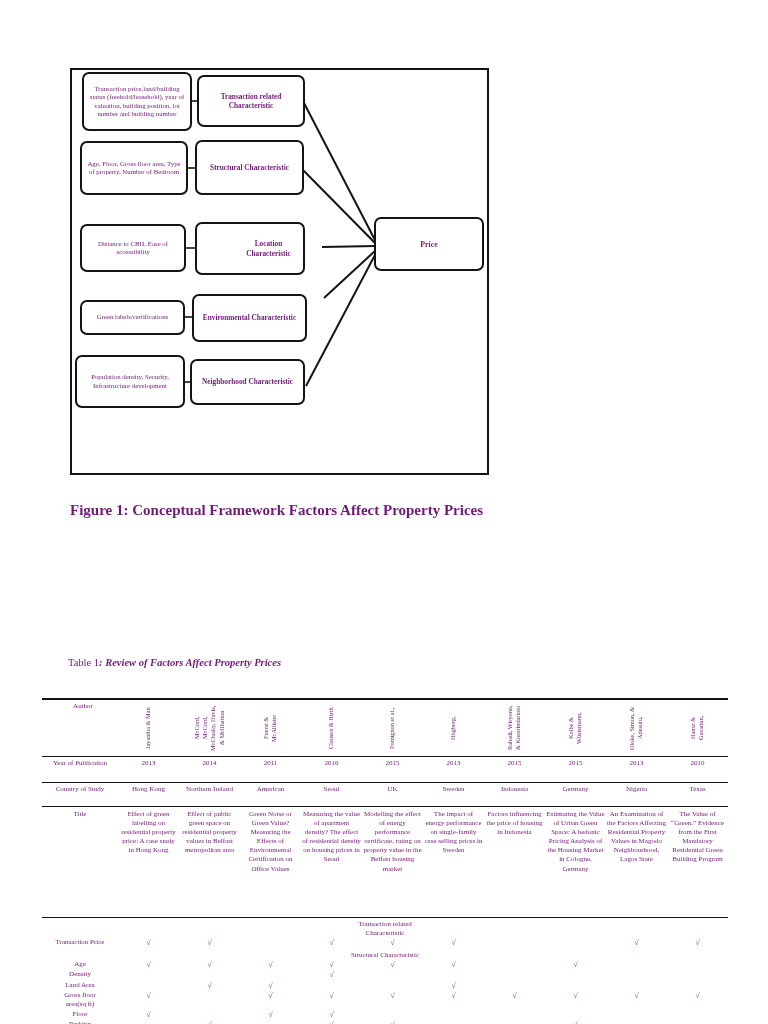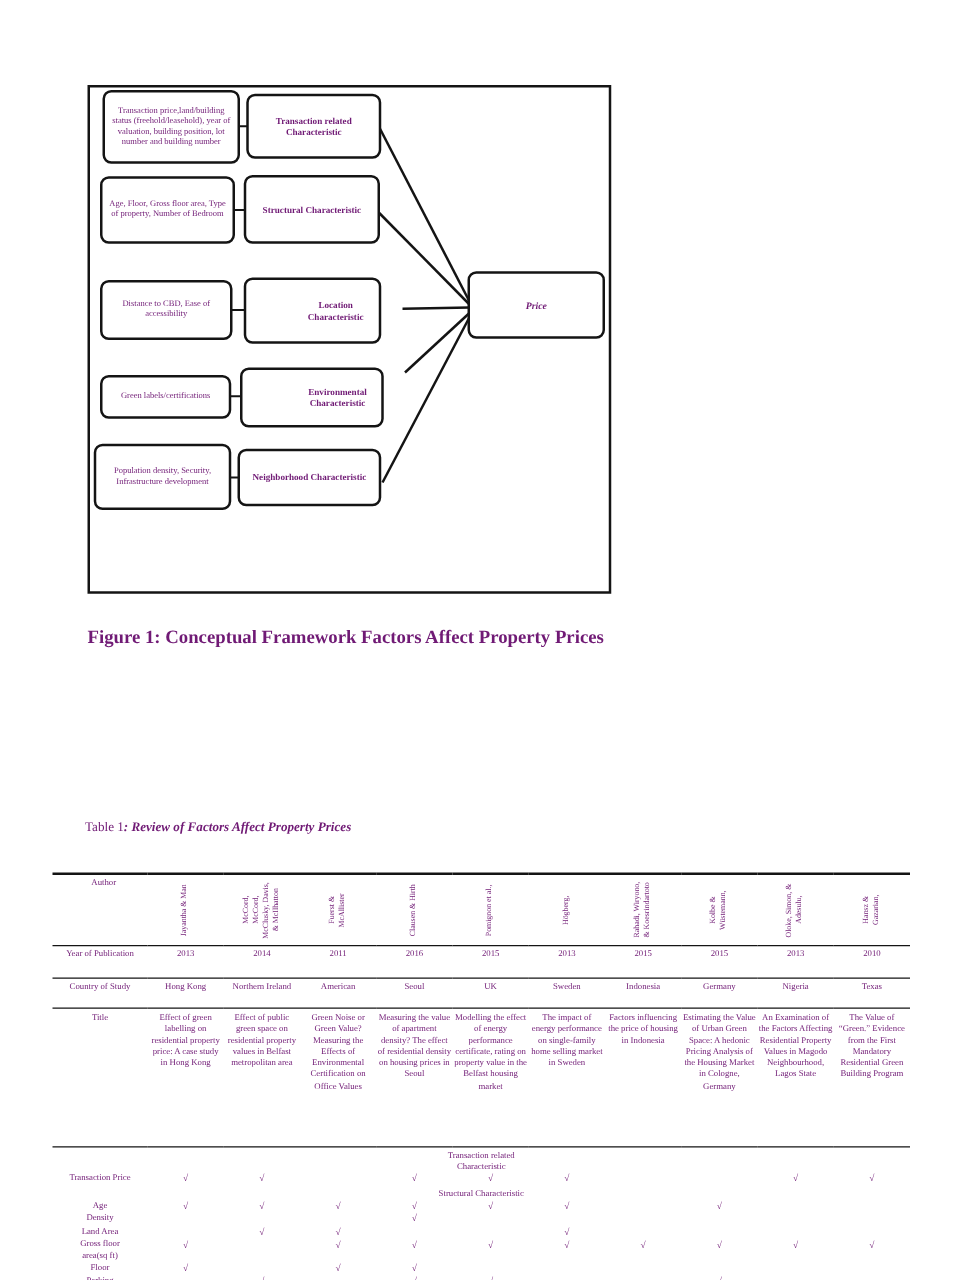--- a/index.html
+++ b/index.html
@@ -14,29 +14,29 @@
     position:absolute; left:70px; top:68px; width:419px; height:407px;
     border:2px solid #141414; box-sizing:border-box; background:#fff;
   }
   .fbox {
     position:absolute; border:2px solid #141414; border-radius:7px;
     display:flex; align-items:center; justify-content:center;
     text-align:center; box-sizing:border-box; background:#fff; padding:2px 3px;
   }
   .desc  { font-size:6.8px; line-height:1.25; }
   .char  { font-size:7.3px; font-weight:bold; line-height:1.3; }
-  .price { font-size:7.8px; font-weight:bold;font-style:italic; }
+  .price { font-size:7.8px; font-weight:bold; }
   #d1 { left:10px;  top:2px;   width:110px; height:59px; }
   #c1 { left:125px; top:5px;   width:108px; height:52px; }
   #d2 { left:8px;   top:71px;  width:108px; height:54px; }
   #c2 { left:123px; top:70px;  width:109px; height:55px; }
   #d3 { left:8px;   top:154px; width:106px; height:48px; }
   #c3 { left:123px; top:152px; width:110px; height:53px;padding-left:40px; }
   #d4 { left:8px;   top:230px; width:105px; height:35px; }
-  #c4 { left:120px; top:224px; width:115px; height:48px;padding-left:44px; }
+  #c4 { left:120px; top:224px; width:115px; height:48px; }
   #d5 { left:3px;   top:285px; width:110px; height:53px; }
   #c5 { left:118px; top:289px; width:115px; height:46px; }
   #pricebox { left:302px; top:147px; width:110px; height:54px; }
   .connectors { position:absolute; left:0; top:0; width:419px; height:407px; }
   .fig-caption {
     position:absolute; left:70px; top:502px; font-size:15px; font-weight:bold;
   }
 
   
   .table-title { position:absolute; left:68px; top:657px; font-size:10.5px; }
@@ -161,21 +161,21 @@
           <td>Nigeria</td>
           <td>Texas</td>
         </tr>
         <tr class="title-row">
           <td class="lblc">Title</td>
           <td>Effect of green labelling on residential property price: A case study in Hong Kong</td>
           <td>Effect of public green space on residential property values in Belfast metropolitan area</td>
           <td>Green Noise or Green Value? Measuring the Effects of Environmental Certification on Office Values</td>
           <td>Measuring the value of apartment density? The effect of residential density on housing prices in Seoul</td>
           <td>Modelling the effect of energy performance certificate, rating on property value in the Belfast housing market</td>
-          <td>The impact of energy performance on single-family home selling market in Sweden</td>
+          <td>The impact of energy performance on single-family case selling prices in Sweden</td>
           <td>Factors influencing the price of housing in Indonesia</td>
           <td>Estimating the Value of Urban Green Space: A hedonic Pricing Analysis of the Housing Market in Cologne, Germany</td>
           <td>An Examination of the Factors Affecting Residential Property Values in Magodo Neighbourhood, Lagos State</td>
           <td>The Value of “Green.” Evidence from the First Mandatory Residential Green Building Program</td>
         </tr>
         <tr class="sec-row sec-first">
           <td colspan="11"><span class="sec-span">Transaction related Characteristic</span></td>
         </tr>
         <tr class="check-row">
           <td class="lblc">Transaction Price</td>

